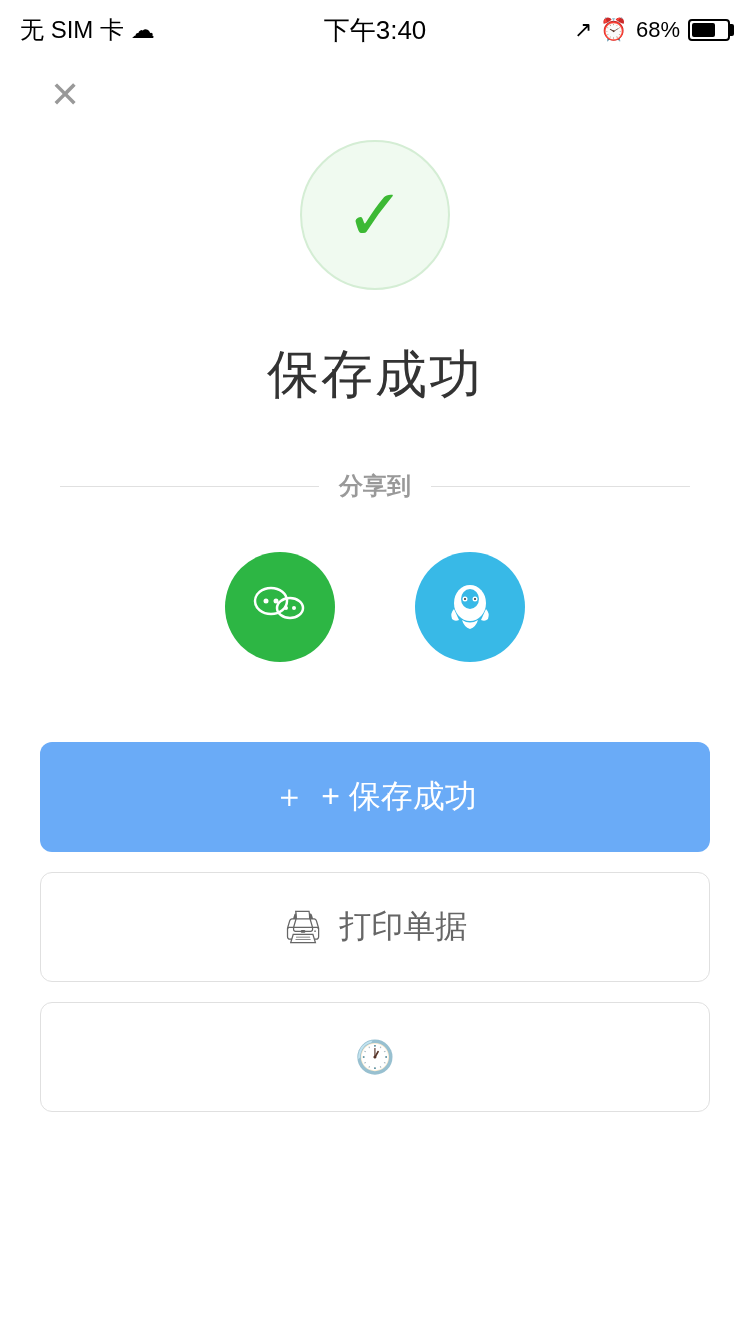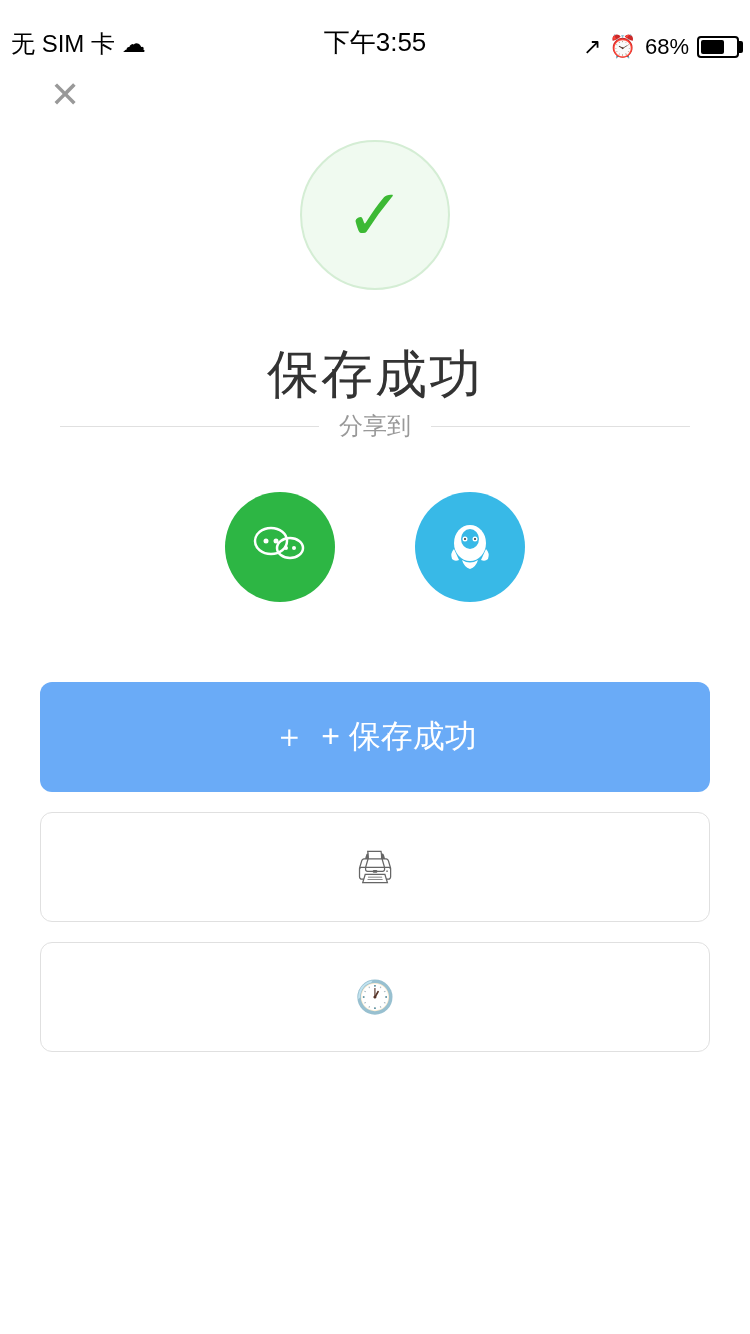--- a/index.html
+++ b/index.html
@@ -17,23 +17,23 @@
       overflow: hidden;
       position: relative;
     }
 
     
     .status-bar {
       width: 100%;
       height: 60px;
       background: #ffffff;
       display: flex;
-      align-items: flex-end;
+      align-items: center;
       justify-content: space-between;
-      padding: 0 11px;
+      padding: 0 20px;
       position: relative;
     }
 
     .status-left {
       display: flex;
       align-items: center;
       gap: 10px;
       font-size: 24px;
       font-weight: 400;
       color: #000;
@@ -130,20 +130,21 @@
       font-size: 72px;
       color: #3cb934;
       line-height: 1;
     }
 
     
     .success-title {
       font-size: 52px;
       font-weight: 500;
       color: #333;
+      margin-bottom: 60px;
       letter-spacing: 2px;
     }
 
     
     .divider-section {
       width: 100%;
       display: flex;
       align-items: center;
       padding: 0 60px;
       margin-bottom: 50px;
@@ -152,20 +153,21 @@
     .divider-line {
       flex: 1;
       height: 1px;
       background: #e0e0e0;
     }
 
     .divider-text {
       font-size: 24px;
       color: #999;
       padding: 0 20px;
+      font-weight: bold;
     }
 
     
     .share-buttons {
       display: flex;
       justify-content: center;
       gap: 80px;
       margin-bottom: 80px;
     }
 
@@ -236,21 +238,21 @@
       color: inherit;
     }
   </style>
 </head>
 <body>
 
 <div class="status-bar">
   <div class="status-left">
     <span>无 SIM 卡 ☁</span>
   </div>
-  <div class="status-center">下午3:55</div>
+  <div class="status-center">下午3:40</div>
   <div class="status-right">
     <span>↗</span>
     <span>⏰</span>
     <span>68%</span>
     <span class="battery-bar">
       <span class="battery-fill"></span>
     </span>
   </div>
 </div>
 
@@ -300,19 +302,20 @@
     </button>
   </div>
 
   <div class="action-buttons">
     <button class="action-btn action-btn-primary">
       <span class="btn-icon">＋</span>
       <span>+ 保存成功</span>
     </button>
     <button class="action-btn action-btn-secondary">
       <span class="btn-icon">🖨</span>
+      <span>打印单据</span>
     </button>
     <button class="action-btn action-btn-secondary">
       <span class="btn-icon">🕐</span>
     </button>
   </div>
 
 </div>
 
 </body></html>

